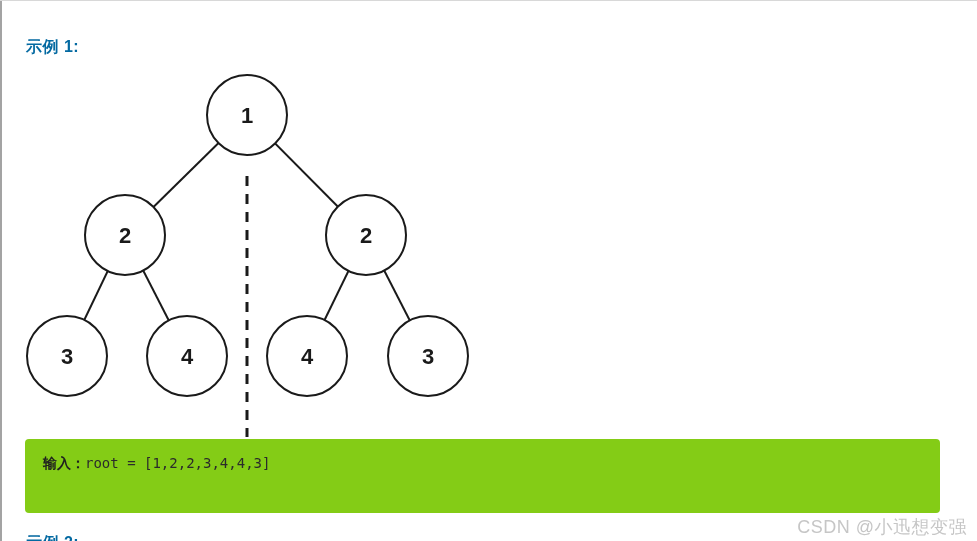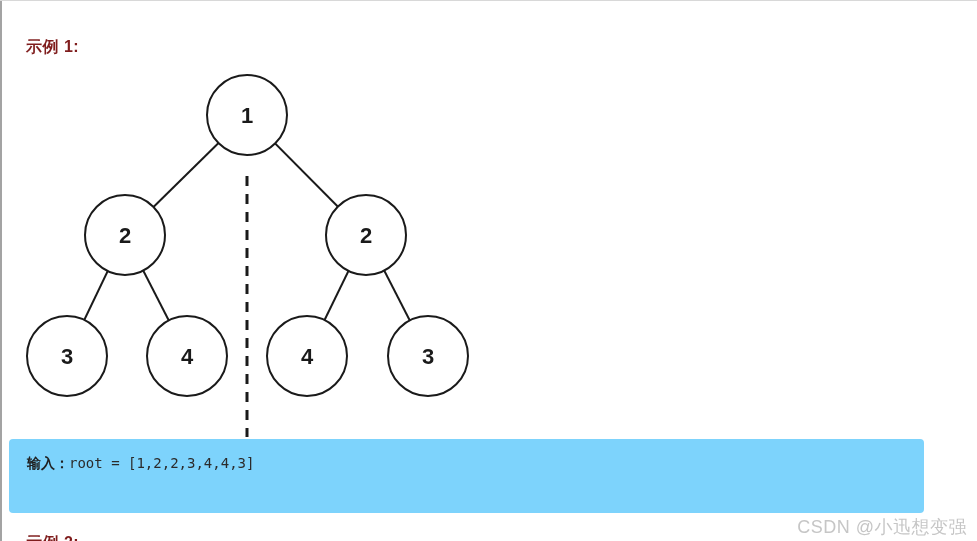--- a/index.html
+++ b/index.html
@@ -19,29 +19,29 @@
   }
   .top-border {
     position: absolute; left: 0; top: 0;
     width: 977px; height: 1px;
     background: #d8d8d8;
   }
   .example-heading {
     position: absolute; left: 26px; top: 37px;
     margin: 0;
     font-size: 16px; font-weight: bold;
-    color: #7f1d1d;
+    color: #0369a1;
     letter-spacing: 0.5px;
   }
   .example-heading.example2 { top: 533px; }
   svg.tree { position: absolute; left: 0; top: 0; }
   .code-block {
-    position: absolute; left: 9px; top: 439px;
+    position: absolute; left: 25px; top: 439px;
     width: 915px; height: 74px;
-    background: #7dd3fc;
+    background: #84cc16;
     border-radius: 4px;
     padding: 11px 18px;
   }
   .code-line {
     font-family: "DejaVu Sans Mono", "Liberation Mono", monospace;
     font-size: 14px; line-height: 26px;
     color: #2b2b2b;
     white-space: pre;
   }
   .code-label {

